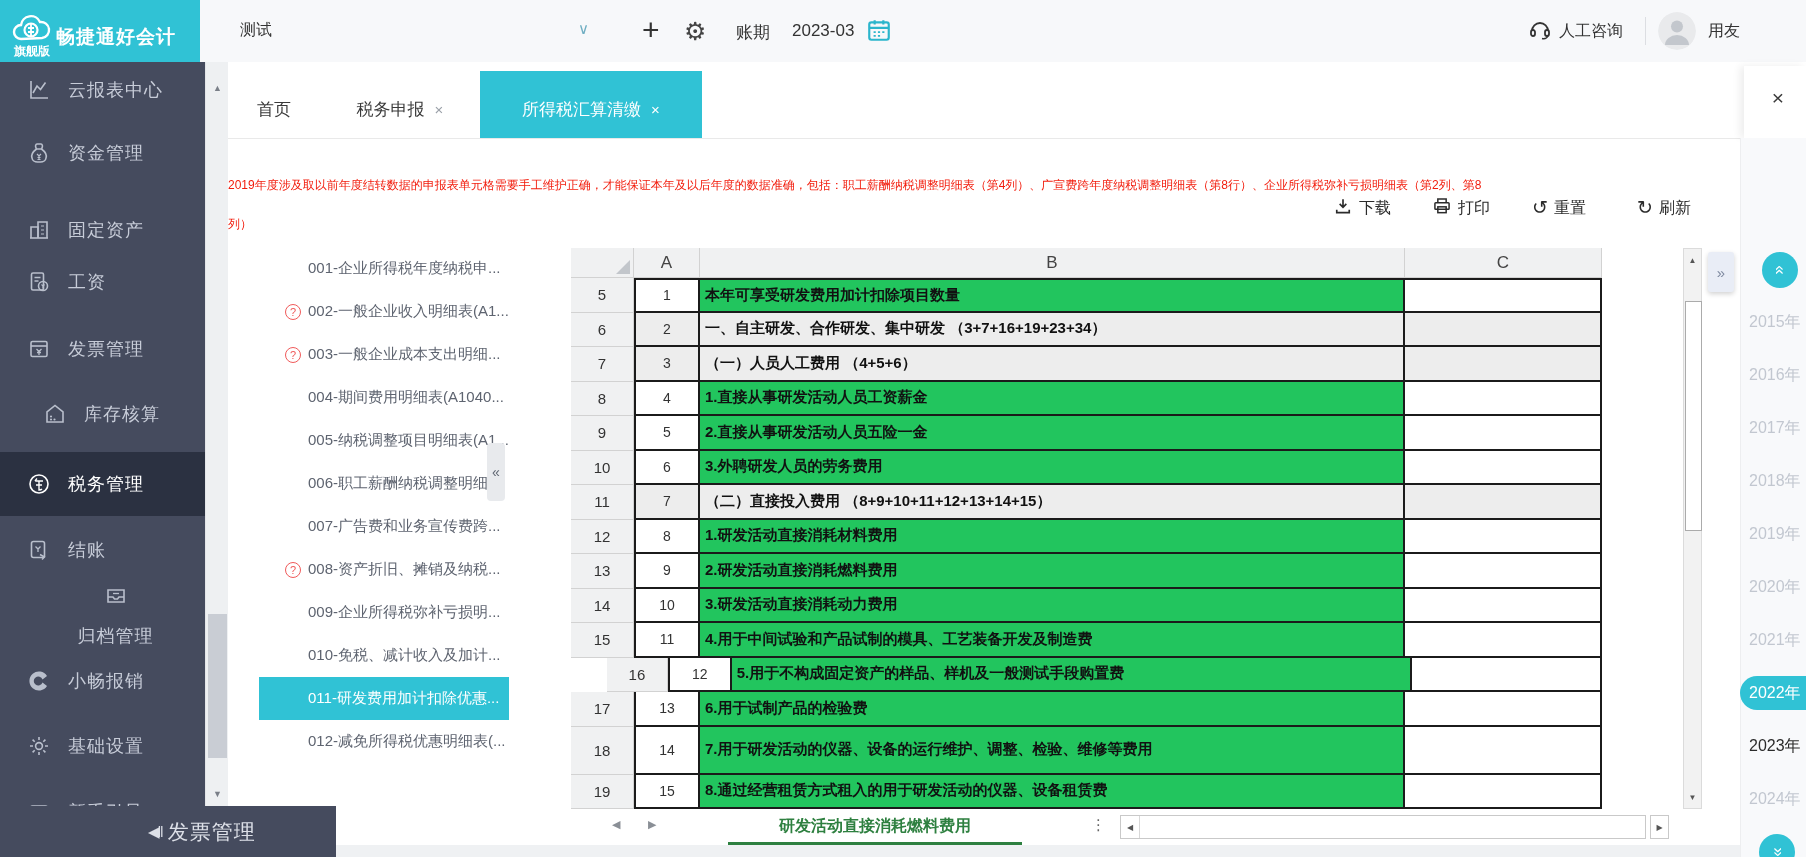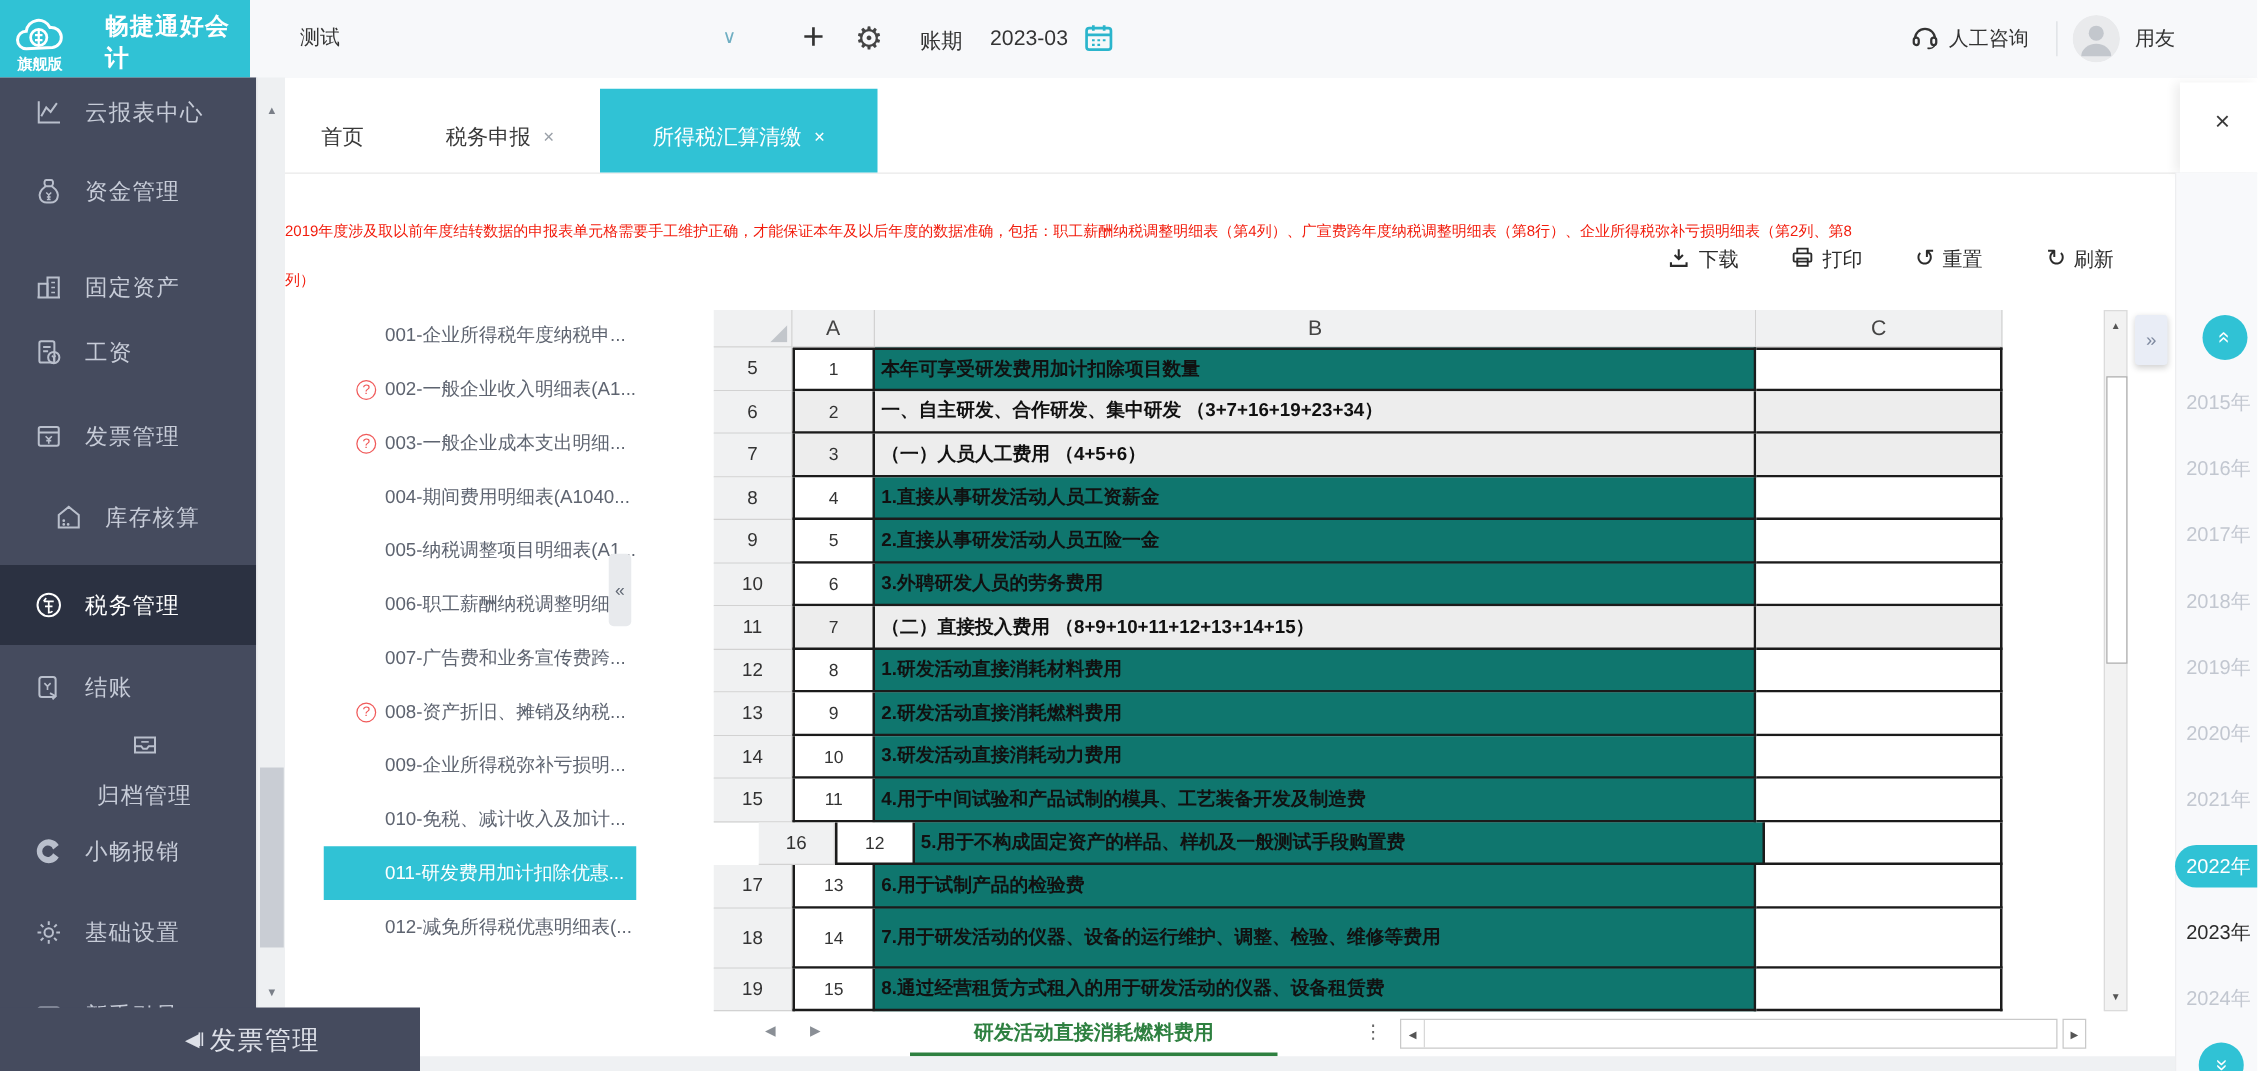--- a/index.html
+++ b/index.html
@@ -1,21 +1,21 @@
 <!DOCTYPE html>
 <html style="--teal: #30C2D5; --navy: #454B5E; --navy-active: #2B3141; --red: #F21C0C; --green: #2E8040; --year-muted: #C2C7D0;"><head>
 <meta charset="utf-8">
 <style>
   html,body{margin:0;padding:0;background:#fff;}
   #app{position:relative;width:1806px;height:857px;overflow:hidden;background:#fff;
        font-family:"Liberation Sans","DejaVu Sans",sans-serif;color:#333;}
   
   .topbar{position:absolute;left:0;top:0;width:1806px;height:62px;background:#F7F8FA;border-bottom:1px solid #E8EAED;}
   .logo{position:absolute;left:0;top:0;width:200px;height:62px;background:var(--teal);}
-  .logo-title{position:absolute;left:56px;top:8px;color:#fff;font-size:19px;font-weight:bold;letter-spacing:1px;margin-left:28px;}
+  .logo-title{position:absolute;left:56px;top:24px;color:#fff;font-size:19px;font-weight:bold;letter-spacing:1px;}
   .logo-badge{position:absolute;left:14px;top:43px;color:#fff;font-size:12px;font-weight:bold;}
   .logo-cloud{position:absolute;left:10px;top:11px;}
   .company{position:absolute;left:240px;top:20px;font-size:16px;color:#333;}
   .chev{position:absolute;left:578px;top:20px;font-size:15px;color:#6FAEC2;}
   .plusbtn{position:absolute;left:642px;top:10px;font-size:30px;font-weight:200;color:#333;line-height:40px;}
   .gearbtn{position:absolute;left:684px;top:13px;font-size:25px;color:#444;line-height:36px;}
   .period-label{position:absolute;left:736px;top:21px;font-size:17px;color:#333;}
   .period-value{position:absolute;left:792px;top:21px;font-size:17px;color:#333;font-weight:500;}
   .cal{position:absolute;left:866px;top:17px;}
   .help-link{position:absolute;left:1528px;top:17px;display:flex;align-items:center;gap:7px;font-size:16px;color:#333;}
@@ -54,21 +54,21 @@
   .qmark{position:absolute;left:26px;width:16px;height:16px;border:1px solid #F05A5A;border-radius:50%;color:#F05A5A;
          font-size:11px;display:flex;align-items:center;justify-content:center;box-sizing:border-box;}
   .collapse-handle{position:absolute;left:487px;top:443px;width:18px;height:58px;background:#E8EAED;border-radius:4px;
                    display:flex;align-items:center;justify-content:center;font-size:14px;color:#5F6672;z-index:3;}
   
   .sheet{position:absolute;left:571px;top:248px;width:1031px;}
   .srow{display:flex;}
   .cell{box-sizing:border-box;display:flex;align-items:center;overflow:hidden;}
   .c-rn{width:63px;justify-content:center;background:#F0F1F2;border-right:1px solid #D2D2D2;border-bottom:1px solid #D2D2D2;font-size:15px;color:#333;}
   .c-a{width:66px;justify-content:center;border-left:2px solid #1B1B1B;border-right:2px solid #1B1B1B;border-bottom:2px solid #1B1B1B;font-size:14px;color:#333;background:#fff;}
-  .c-b{width:705px;border-right:2px solid #1B1B1B;border-bottom:2px solid #1B1B1B;font-size:15px;font-weight:bold;color:#111;padding-left:5px;background:#0f766e;}
+  .c-b{width:705px;border-right:2px solid #1B1B1B;border-bottom:2px solid #1B1B1B;font-size:15px;font-weight:bold;color:#111;padding-left:5px;background:#22c55e;}
   .c-c{width:197px;border-right:2px solid #1B1B1B;border-bottom:2px solid #1B1B1B;background:#fff;}
   .srow.head .cell{height:30px;background:#F0F1F2;border:none;border-right:1px solid #D2D2D2;border-bottom:1px solid #D2D2D2;
                    font-size:17px;font-weight:normal;color:#444;justify-content:center;padding-left:0;}
   .srow.first .c-a,.srow.first .c-b,.srow.first .c-c{border-top:2px solid #1B1B1B;}
   .srow.shaded .c-a,.srow.shaded .c-b,.srow.shaded .c-c{background:#EDEDED;}
   .corner{position:relative;}
   .corner-tri{position:absolute;right:3px;bottom:3px;width:14px;height:14px;background:#C2C6CB;
               clip-path:polygon(100% 0,100% 100%,0 100%);}
   
   .vscroll{position:absolute;left:1683px;top:248px;width:19px;height:561px;background:#F2F2F2;border:1px solid #DBDBDB;box-sizing:border-box;}

